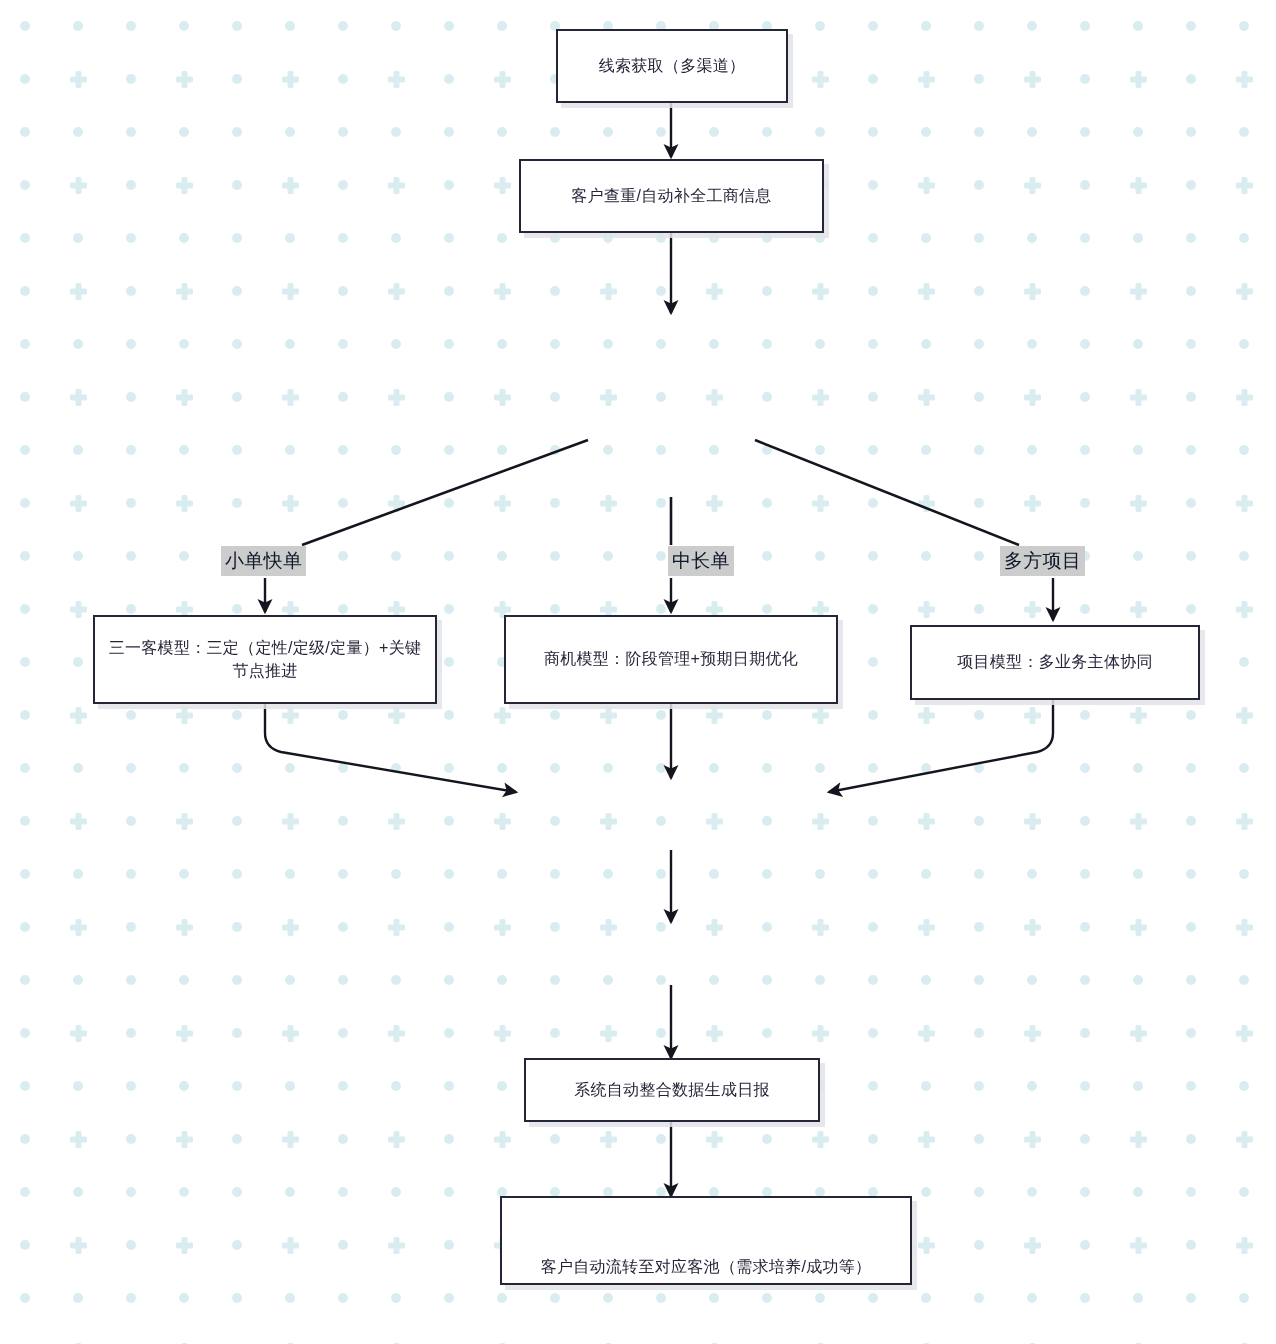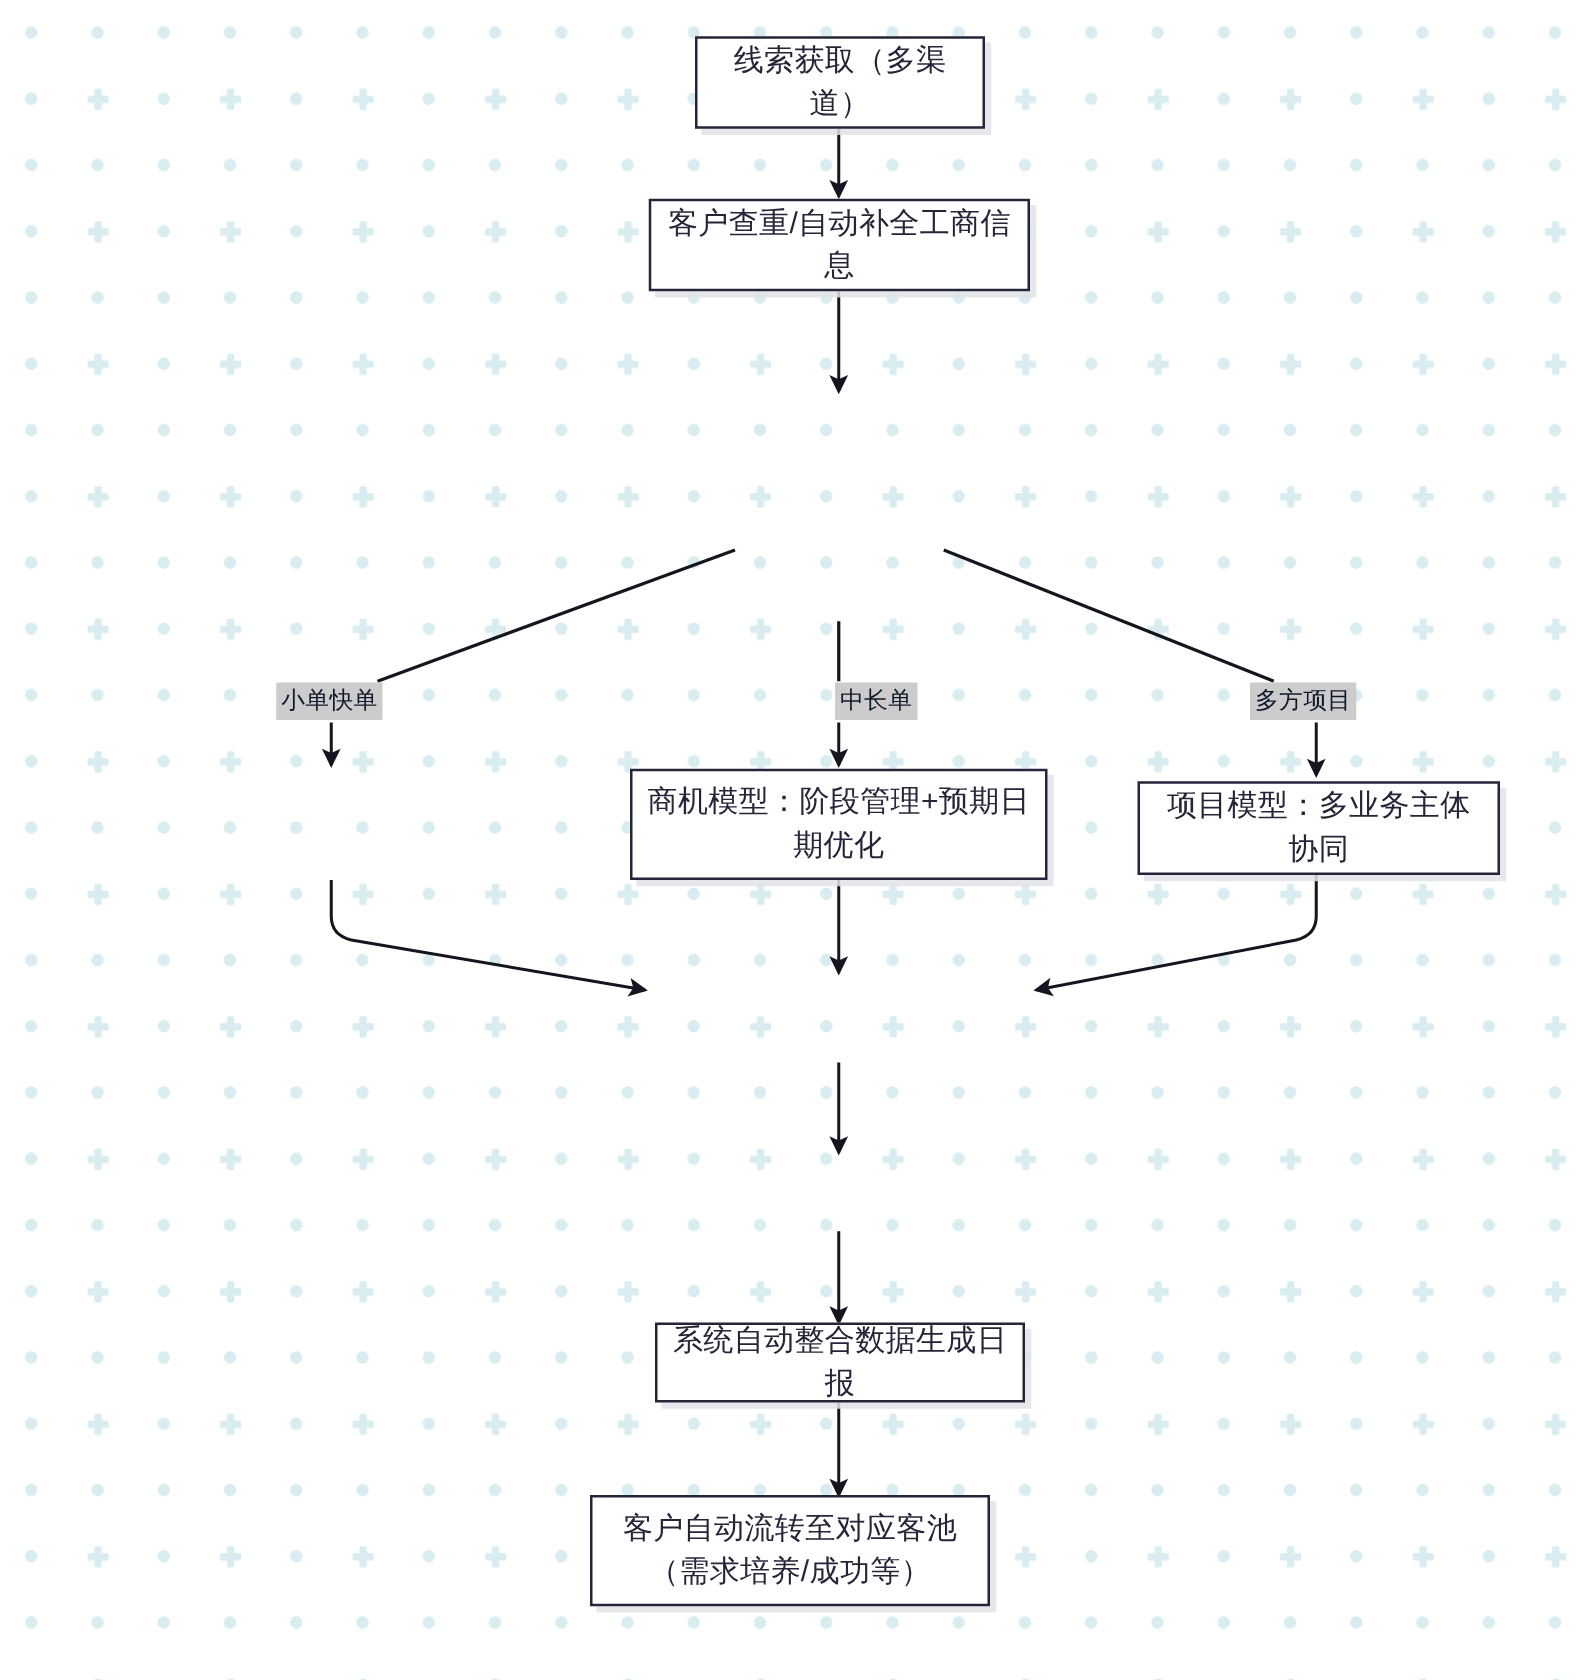--- a/index.html
+++ b/index.html
@@ -40,21 +40,21 @@
   .node {
     position: absolute;
     display: flex;
     align-items: center;
     justify-content: center;
     text-align: center;
     color: #25253a;
     background: #ffffff;
     border: 2.5px solid #25253a;
     box-shadow: 5px 5px 0 0 rgba(225,227,231,0.85);
-    font-size: 24px;
+    font-size: 16px;
     line-height: 1.42;
     letter-spacing: 0.3px;
     padding: 4px 10px;
   }
 
   .diamond-wrap {
     position: absolute;
     z-index: 2;
   }
   .diamond-shape {
@@ -159,33 +159,36 @@
     </div>
 
     <div class="edge-label" style="left:668px; top:546px;font-family:Liberation Serif, serif;">
       <span>中长单</span>
     </div>
 
     <div class="edge-label" style="left:1000px; top:546px;">
       <span>多方项目</span>
     </div>
 
+    <div class="node" style="left:93px; top:615px; width:344px; height:89px;">
+      <span>三一客模型：三定（定性/定级/定量）+关键节点推进</span>
+    </div>
 
     <div class="node" style="left:504px; top:615px; width:334px; height:89px;">
       <span>商机模型：阶段管理+预期日期优化</span>
     </div>
 
     <div class="node" style="left:910px; top:625px; width:290px; height:75px;">
       <span>项目模型：多业务主体协同</span>
     </div>
 
 
 
     <div class="node" style="left:524px; top:1058px; width:296px; height:64px;">
       <span>系统自动整合数据生成日报</span>
     </div>
 
-    <div class="node" style="left:472px; top:1196px; width:320px; height:89px;">
+    <div class="node" style="left:500px; top:1196px; width:412px; height:89px;align-items:flex-end;">
       <span>客户自动流转至对应客池（需求培养/成功等）</span>
     </div>
 
   </div>
 </div>
 
 </body></html>

